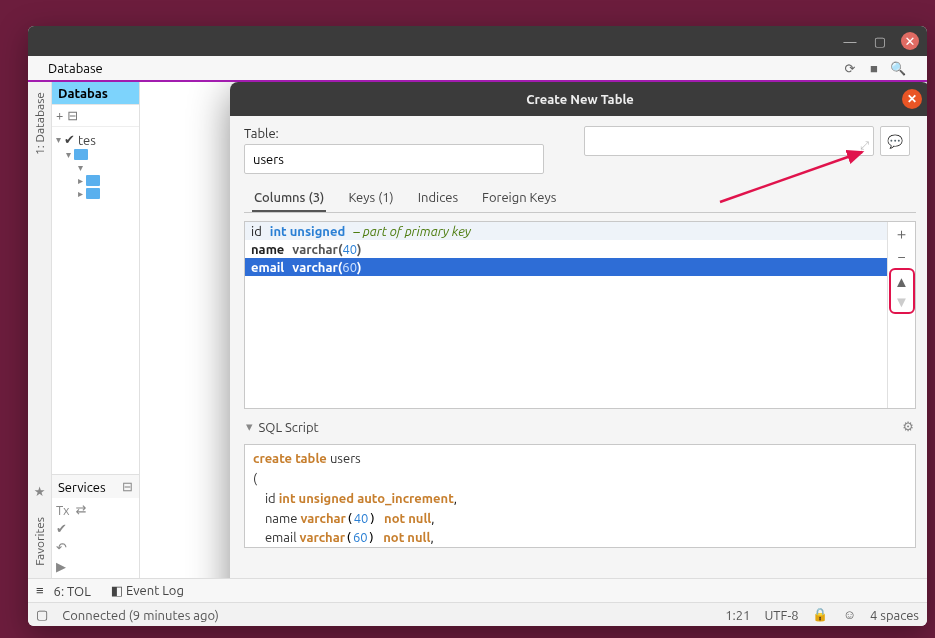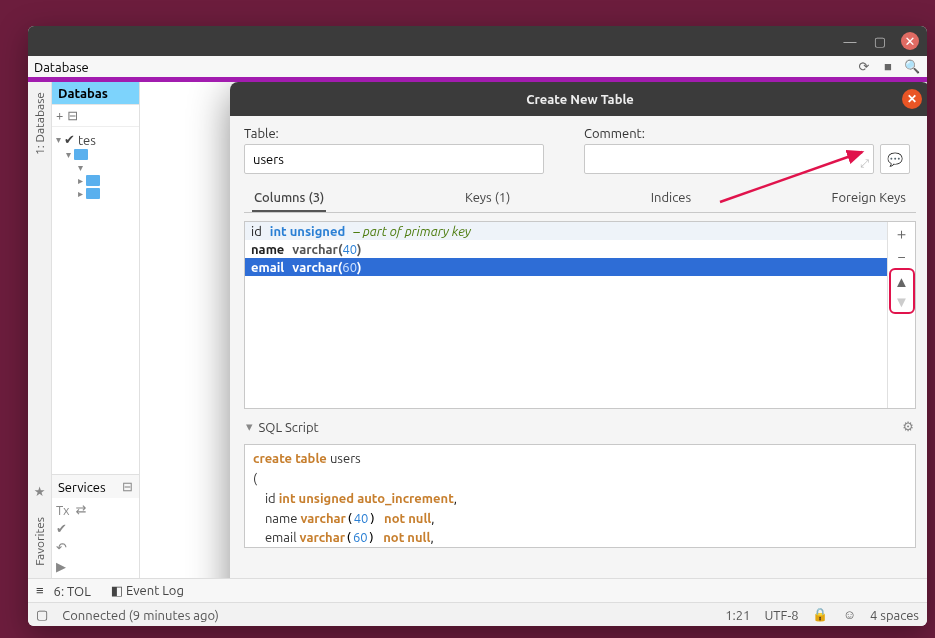--- a/index.html
+++ b/index.html
@@ -8,21 +8,21 @@
 
 .outer-window { position: absolute; top: 26px; left: 28px; right: 8px; bottom: 12px; background: #f2f2f2; border-radius: 6px; box-shadow: 0 8px 30px rgba(0,0,0,.35); display: flex; flex-direction: column; overflow: hidden; }
 .titlebar-dark { background: #3b3b3b; height: 30px; display: flex; align-items: center; justify-content: flex-end; padding: 0 8px; gap: 12px; }
 .titlebar-dark .wbtn { width: 18px; height: 18px; border-radius: 50%; display: flex; align-items:center; justify-content:center; color:#bbb; font-size:13px; }
 .titlebar-dark .wbtn.close { background:#e06b63; color:#fff; }
 
 .menubar { height: 26px; display:flex; align-items:center; padding: 0 8px; gap: 4px; background:#f2f2f2; border-bottom:1px solid #ddd; }
 .menubar span { padding: 2px 6px; }
 .menubar .u { text-decoration: underline; text-underline-offset: 2px; }
 
-.toolbar-row { height: 26px; display:flex; align-items:center; padding: 0 6px; gap:6px; background:#f7f7f7; border-bottom:5px solid #a21caf; }
+.toolbar-row { height: 26px; display:flex; align-items:center; padding: 0 20px; gap:6px; background:#f7f7f7; border-bottom:2px solid #a21caf; }
 .toolbar-row .spacer { flex:1; }
 .toolbar-row .ico { width:18px; height:18px; display:flex; align-items:center; justify-content:center; color:#666; }
 
 .columns { flex:1; display:flex; overflow:hidden; position:relative; }
 .gutter-left { width:24px; background:#f2f2f2; border-right:1px solid #e0e0e0; display:flex; flex-direction:column; align-items:center; padding-top:4px; gap:4px; }
 .gutter-left .vtab { writing-mode: vertical-rl; transform: rotate(180deg); padding:6px 2px; color:#555; font-size:12px; }
 .gutter-left .star { margin-top:auto; margin-bottom:8px; color:#888; }
 
 .sidebar { width:88px; background:#fff; border-right:1px solid #e0e0e0; display:flex; flex-direction:column; }
 .sidebar-header { padding:4px 6px; font-weight:bold; background:#7dd3fc; border-bottom:1px solid #e5e5e5; }
@@ -56,21 +56,21 @@
 .modal-body { flex:1; padding:10px 14px 12px 14px; display:flex; flex-direction:column; gap:8px; overflow:hidden; }
 .field-row { display:flex; gap:40px; align-items:flex-start; }
 .field-col { display:flex; flex-direction:column; gap:4px; }
 .field-col label { color:#333; font-size:13px; }
 .textinput { height:30px; border:1px solid #c8c8c8; background:#fff; padding:0 8px; border-radius:2px; }
 .comment-wrap { display:flex; gap:6px; align-items:center; }
 .comment-box { width:290px; height:30px; border:1px solid #c8c8c8; background:#fff; border-radius:2px; position:relative; }
 .expand { position:absolute; right:4px; bottom:3px; color:#bbb; font-size:11px; }
 .iconbtn { width:30px; height:30px; border:1px solid #c8c8c8; background:#fff; border-radius:2px; display:flex; align-items:center; justify-content:center; color:#555; }
 
-.tabs { display:flex; padding:4px 8px 0 8px; border-bottom:1px solid #c8c8c8;justify-content:space-between; }
+.tabs { display:flex; gap:20px; padding:4px 8px 0 8px; border-bottom:1px solid #c8c8c8; }
 .tabs .tab { padding:4px 2px 6px 2px; color:#444; cursor:pointer; }
 .tabs .tab.active { border-bottom:2px solid #555; font-weight:500; }
 
 .col-editor { display:flex; border:1px solid #c8c8c8; background:#fff; height:188px; }
 .col-list { flex:1; font-family: "DejaVu Sans Mono","Consolas",monospace; font-size:13px; }
 .col-list .crow { padding:2px 6px; display:flex; gap:8px; }
 .col-list .crow.sel { background:#2e6dd6; color:#fff; }
 .colname { color:#222; }
 .coltype { color:#555; font-weight:bold; }
 .crow.sel .colname, .crow.sel .coltype { color:#fff; }
@@ -171,21 +171,20 @@
           <div class="close">✕</div>
         </div>
         <div class="modal-body">
 
           <div class="field-row">
             <div class="field-col" style="flex:0 0 300px">
               <label>Table:</label>
               <input class="textinput" value="users" style="">
             </div>
             <div class="field-col">
-              <label>Comment:</label>
               <div class="comment-wrap">
                 <div class="comment-box">
                     <span class="expand">⤢</span>
                   </div>
                 <div class="iconbtn">💬</div>
               </div>
             </div>
           </div>
 
           <div class="tabs">

